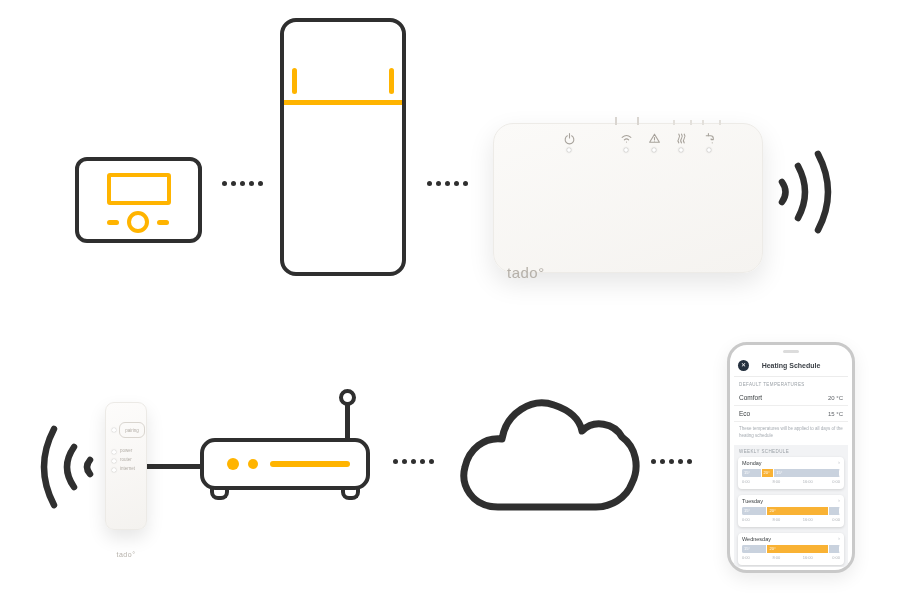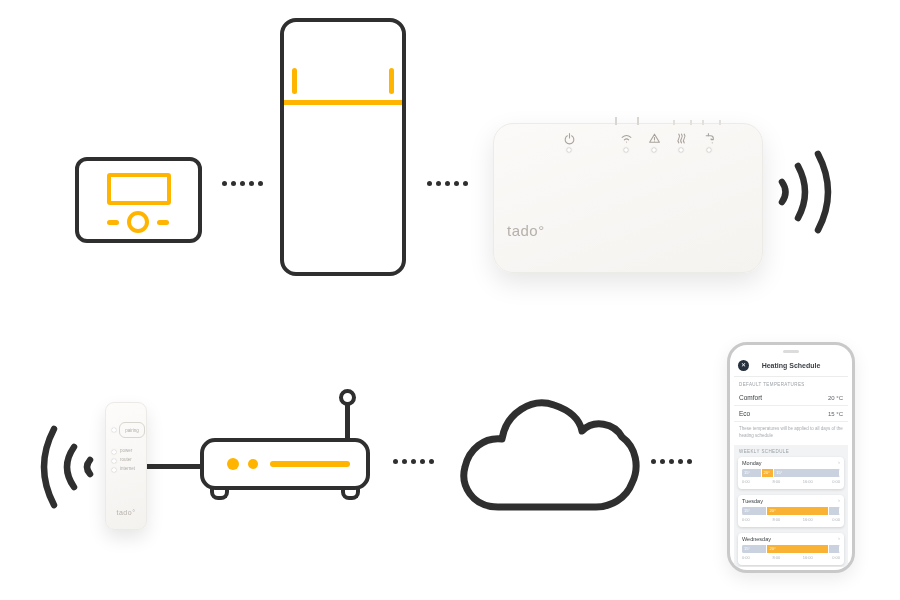--- a/index.html
+++ b/index.html
@@ -31,21 +31,21 @@
   #receiver { position:absolute; left:493px; top:123px; width:270px; height:150px;
     border-radius:20px; background:linear-gradient(160deg,#fbfaf8 0%,#f5f3f0 100%);
     border:1px solid #edebe7; box-shadow:0 10px 26px rgba(0,0,0,0.10); }
   #receiver .mount-tick { position:absolute; top:-7px; width:2px; height:8px; background:#d9d5d0; }
   #receiver .mount-slot { position:absolute; top:-4px; width:1.5px; height:5px; background:#e3e0db; }
   .statusicon { position:absolute; width:13px; height:13px; }
   .statusicon svg { width:13px; height:13px; display:block; }
   .statusicon svg * { stroke:#a7a29b; stroke-width:2; fill:none; stroke-linecap:round; stroke-linejoin:round; }
   .led { position:absolute; width:4px; height:4px; border-radius:50%; background:#fff;
     box-shadow:0 0 2px rgba(0,0,0,0.35), 0 0 1px rgba(0,0,0,0.2); }
-  .brand { color:#b5b0a9; letter-spacing:0.5px; }
+  .brand { color:#b5b0a9; letter-spacing:0.5px;margin-top:42px; }
   #receiver .brand { position:absolute; left:13px; top:98px; font-size:15px; }
 
   
   .waves { position:absolute; }
   .waves svg path { stroke:#2f2f2f; stroke-width:6.5; fill:none; stroke-linecap:round; }
 
   
   #bridge { position:absolute; left:105px; top:402px; width:42px; height:128px;
     border-radius:9px; background:linear-gradient(160deg,#fdfcfb,#f4f2ef);
     border:1px solid #eceae6; box-shadow:0 8px 18px rgba(0,0,0,0.10); z-index:2; }

